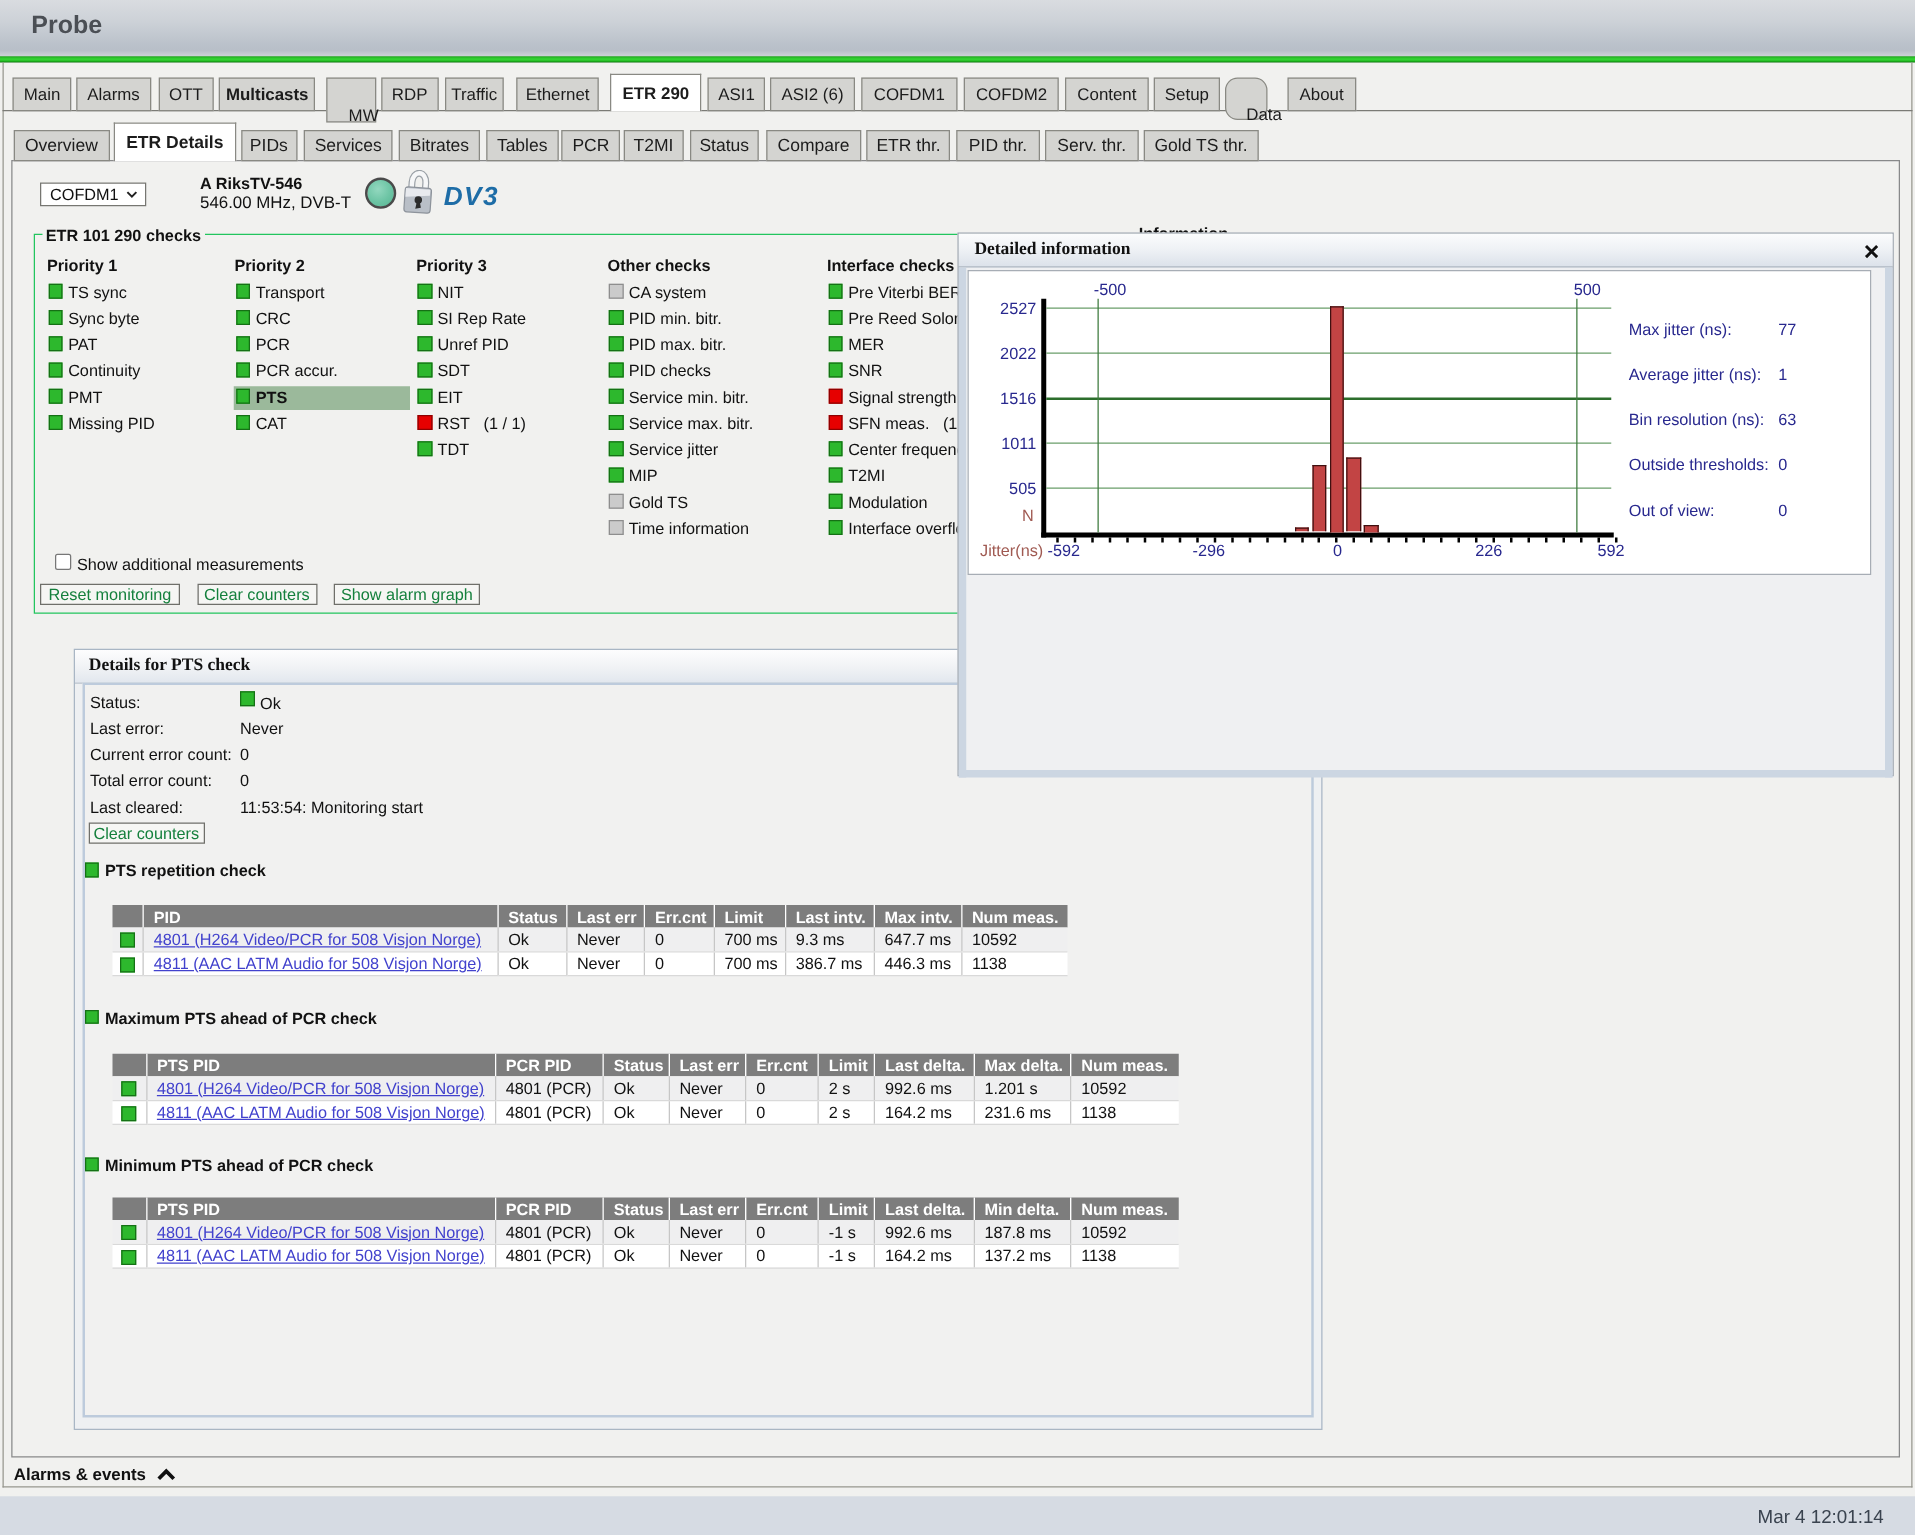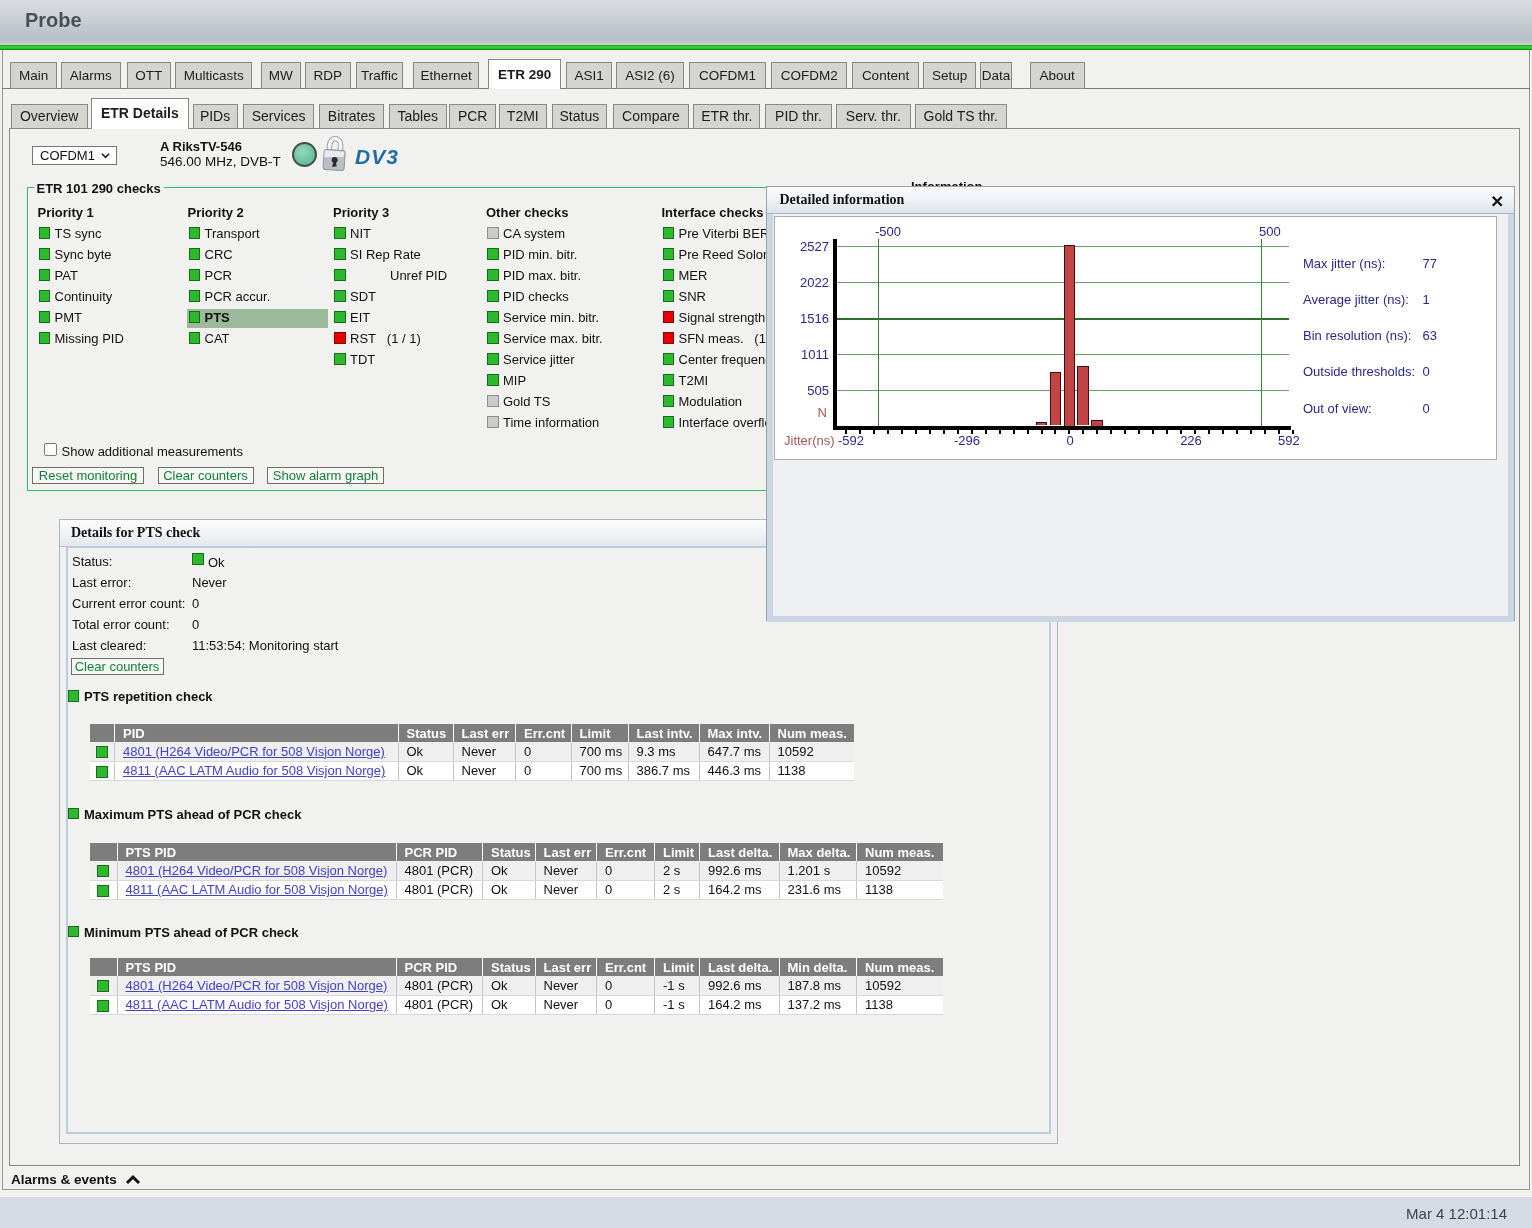--- a/index.html
+++ b/index.html
@@ -145,21 +145,21 @@
     <div class="chk abs" style="left:188.5px; top:311px;"></div>
     <div class="chklabel abs" style="left:204.5px; top:310px;"><b>PTS</b></div>
     <div class="chk abs" style="left:188.5px; top:332px;"></div>
     <div class="chklabel abs" style="left:204.5px; top:331px;">CAT</div>
     <div class="colhead abs" style="left:333px;">Priority 3</div>
     <div class="chk abs" style="left:334px; top:227px;"></div>
     <div class="chklabel abs" style="left:350px; top:226px;">NIT</div>
     <div class="chk abs" style="left:334px; top:248px;"></div>
     <div class="chklabel abs" style="left:350px; top:247px;">SI Rep Rate</div>
     <div class="chk abs" style="left:334px; top:269px;"></div>
-    <div class="chklabel abs" style="left:350px; top:268px;margin-left:40px;">Unref PID</div>
+    <div class="chklabel abs" style="left:350px; top:268px;">Unref PID</div>
     <div class="chk abs" style="left:334px; top:290px;"></div>
     <div class="chklabel abs" style="left:350px; top:289px;">SDT</div>
     <div class="chk abs" style="left:334px; top:311px;"></div>
     <div class="chklabel abs" style="left:350px; top:310px;">EIT</div>
     <div class="chk red abs" style="left:334px; top:332px;"></div>
     <div class="chklabel abs" style="left:350px; top:331px;">RST&nbsp;&nbsp;&nbsp;(1 / 1)</div>
     <div class="chk abs" style="left:334px; top:353px;"></div>
     <div class="chklabel abs" style="left:350px; top:352px;">TDT</div>
     <div class="colhead abs" style="left:486px;">Other checks</div>
     <div class="chk gray abs" style="left:487px; top:227px;"></div>
@@ -473,33 +473,33 @@
       <div class="cl blue" style="left:656px; top:141.60000000000002px;">63</div>
       <div class="cl blue" style="left:536.5px; top:177.89999999999998px;">Outside thresholds:</div>
       <div class="cl blue" style="left:656px; top:177.89999999999998px;">0</div>
       <div class="cl blue" style="left:536.5px; top:214.2px;">Out of view:</div>
       <div class="cl blue" style="left:656px; top:214.2px;">0</div>
     </div>
 </div>
 <div class="tab t1" style="left:10.4px; width:46.5px; padding:0;">Main</div>
 <div class="tab t1" style="left:60.8px; width:60.10000000000001px; padding:0;">Alarms</div>
 <div class="tab t1" style="left:126.7px; width:44.10000000000001px; padding:0;">OTT</div>
-<div class="tab t1" style="left:175.3px; width:77px; padding:0;">Multicasts</div>
-<div class="tab t1" style="left:260.9px; width:39.700000000000045px; padding:0;">MW</div>
+<div class="tab t1" style="left:175.3px; width:77px; padding:0;font-weight:bold;">Multicasts</div>
+<div class="tab t1" style="left:260.9px; width:39.700000000000045px; padding:17px;">MW</div>
 <div class="tab t1" style="left:304.8px; width:45.89999999999998px; padding:0;">RDP</div>
 <div class="tab t1" style="left:355.6px; width:47.599999999999966px; padding:0;">Traffic</div>
 <div class="tab t1" style="left:413.2px; width:65.90000000000003px; padding:0;">Ethernet</div>
 <div class="tab t1 act" style="left:488.4px; width:72.60000000000002px; padding:0;">ETR 290</div>
 <div class="tab t1" style="left:565.9px; width:46.60000000000002px; padding:0;">ASI1</div>
 <div class="tab t1" style="left:615.8px; width:68.5px; padding:0;">ASI2 (6)</div>
 <div class="tab t1" style="left:688.8px; width:77.40000000000009px; padding:0;">COFDM1</div>
 <div class="tab t1" style="left:771.1px; width:76.29999999999995px; padding:0;">COFDM2</div>
 <div class="tab t1" style="left:852.2px; width:66.69999999999993px; padding:0;">Content</div>
 <div class="tab t1" style="left:923.4px; width:52.30000000000007px; padding:0;">Setup</div>
-<div class="tab t1" style="left:980px; width:32px; padding:0;">Data</div>
+<div class="tab t1" style="left:980px; width:32px; padding:16px;border-radius:10px;">Data</div>
 <div class="tab t1" style="left:1029.9px; width:54.69999999999982px; padding:0;">About</div>
 <div class="tab t2" style="left:10.6px; width:77.10000000000001px; padding:0;">Overview</div>
 <div class="tab t2 act" style="left:90.5px; width:98.69999999999999px; padding:0;">ETR Details</div>
 <div class="tab t2" style="left:192.5px; width:45.099999999999994px; padding:0;">PIDs</div>
 <div class="tab t2" style="left:243.1px; width:71.00000000000003px; padding:0;">Services</div>
 <div class="tab t2" style="left:319px; width:65.10000000000002px; padding:0;">Bitrates</div>
 <div class="tab t2" style="left:388.7px; width:58.10000000000002px; padding:0;">Tables</div>
 <div class="tab t2" style="left:448.9px; width:47.60000000000002px; padding:0;">PCR</div>
 <div class="tab t2" style="left:499px; width:47.60000000000002px; padding:0;">T2MI</div>
 <div class="tab t2" style="left:551.8px; width:55.200000000000045px; padding:0;">Status</div>

